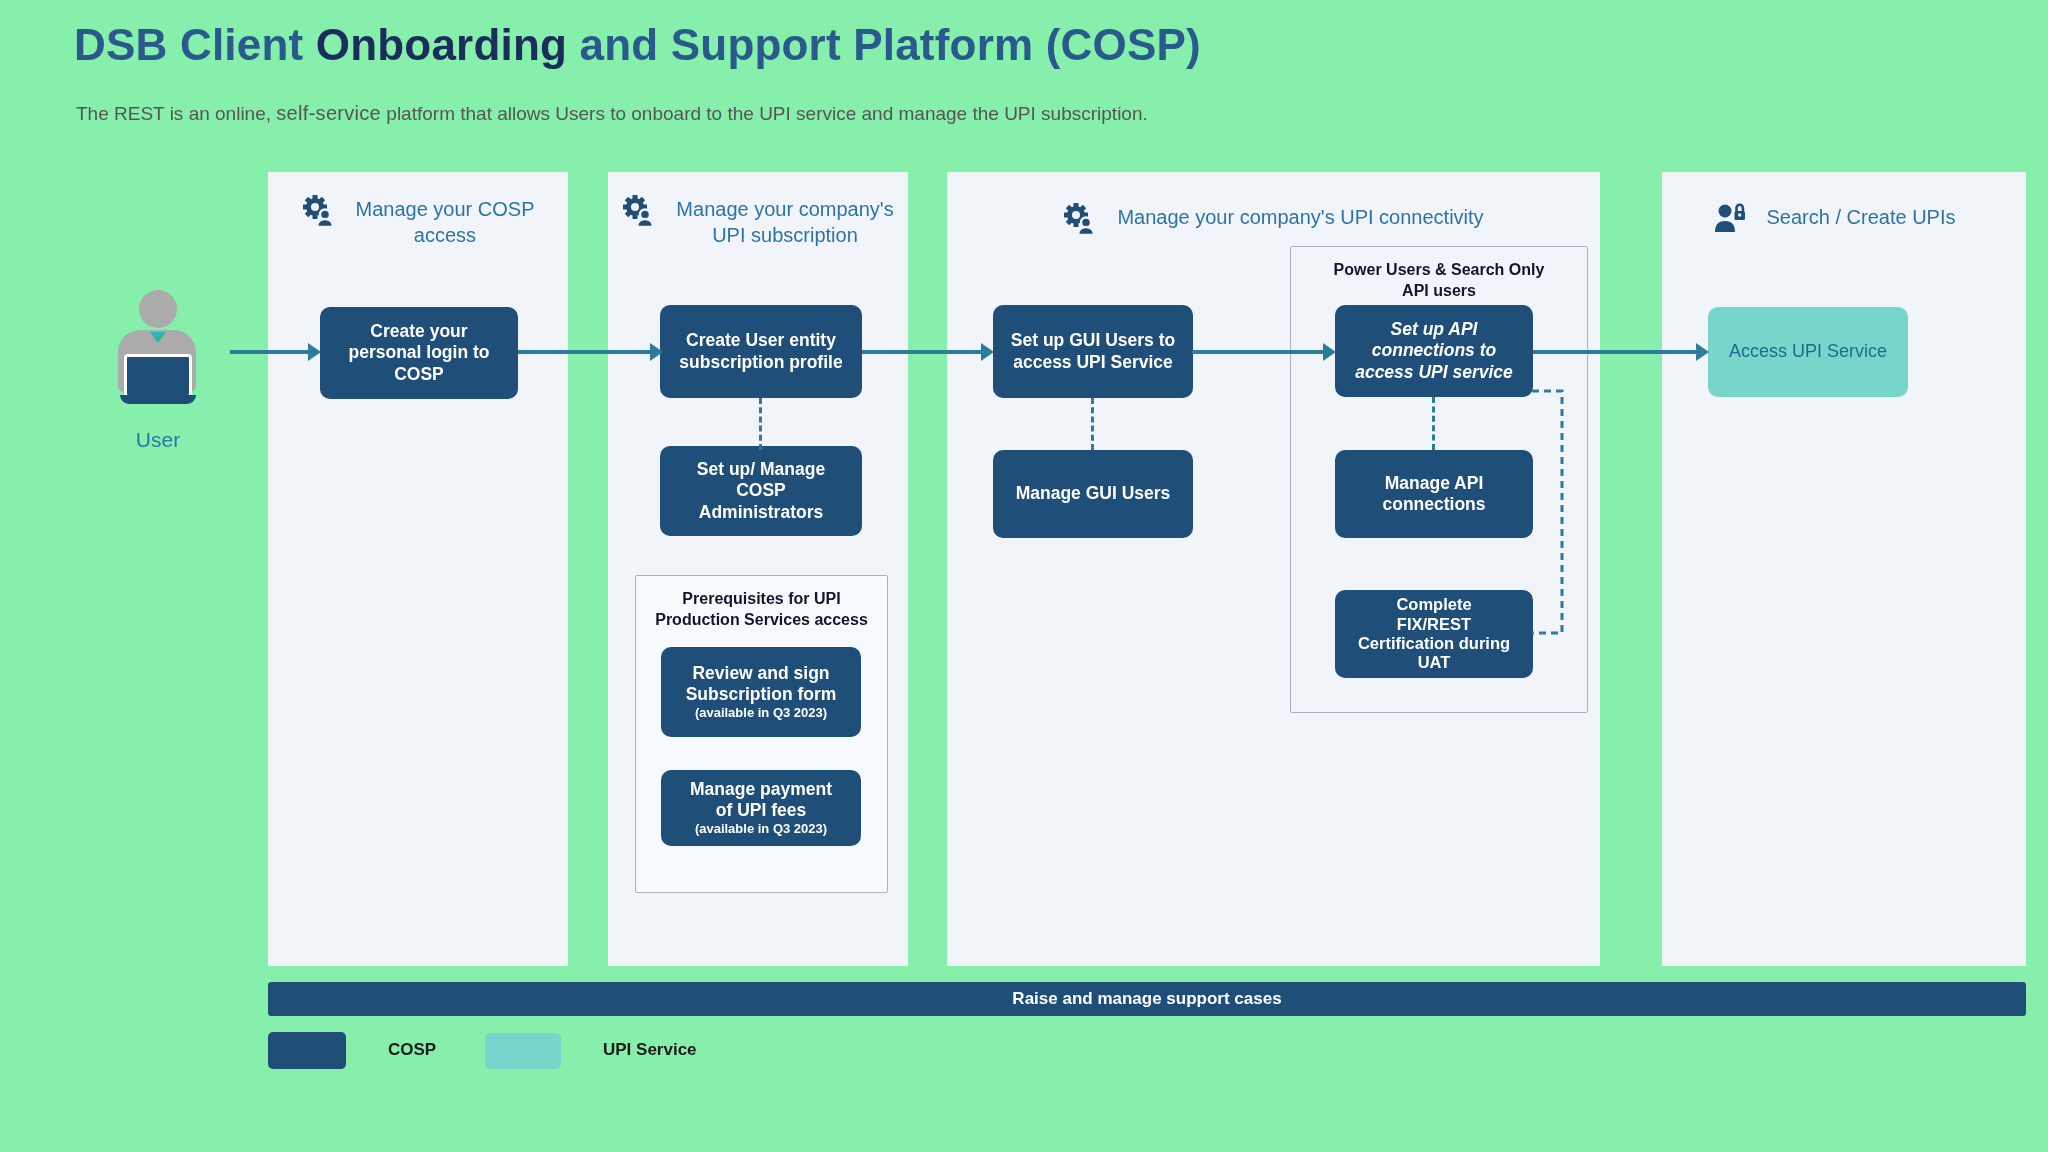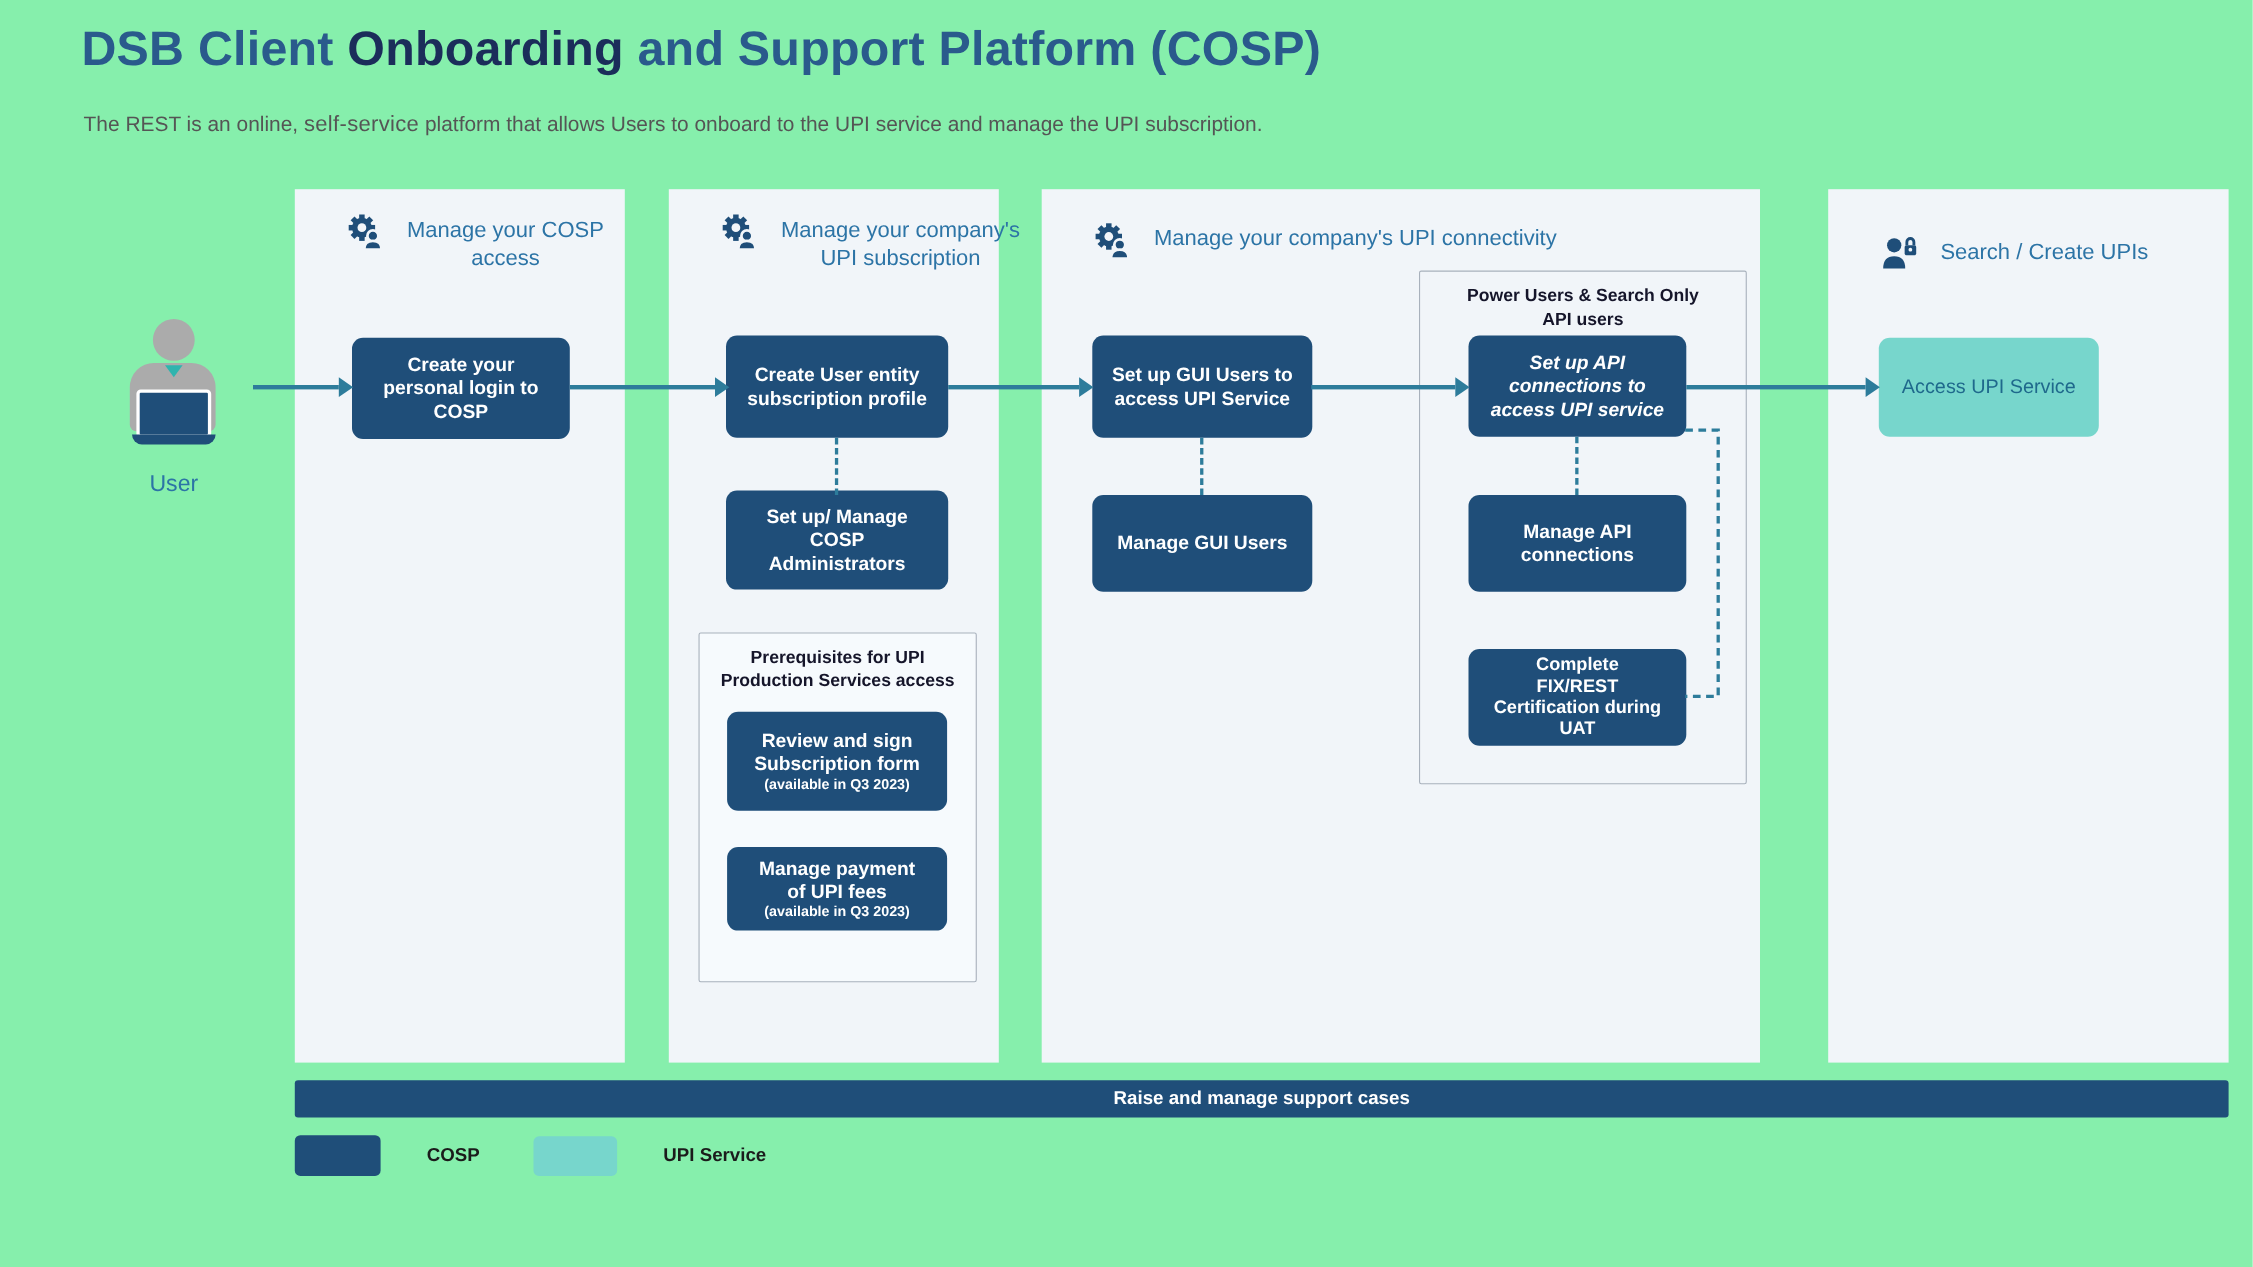--- a/index.html
+++ b/index.html
@@ -13,27 +13,27 @@
   .title-navy{color:#1B2D5A;}
   .page-subtitle{position:absolute;left:76px;top:102px;font-size:19px;color:#555555;white-space:nowrap;}
   .subtitle-hl{font-size:20px;letter-spacing:0.3px;}
   
   .panel{position:absolute;top:172px;height:794px;background:#F1F5F9;}
   .panel1{left:268px;width:300px;}
   .panel2{left:608px;width:300px;}
   .panel3{left:947px;width:653px;}
   .panel4{left:1662px;width:364px;}
   
-  .col-header{position:absolute;display:flex;justify-content:flex-start;align-items:flex-start;gap:20px;padding-left:48px;}
+  .col-header{position:absolute;display:flex;justify-content:center;align-items:flex-start;gap:20px;}
   .col-header .hicon{flex:0 0 auto;margin-top:1px;}
   .col-title{font-size:20px;font-weight:500;color:#2C74A6;line-height:1.32;white-space:pre-line;text-align:center;margin-top:4px;}
   .ch1{left:268px;top:192px;width:300px;}
   .ch2{left:608px;top:192px;width:300px;}
   .ch3{left:947px;top:200px;width:653px;}
-  .ch4{left:1662px;top:200px;width:344px;margin-top:12px;}
+  .ch4{left:1662px;top:200px;width:344px;}
   
   .user-fig{position:absolute;left:112px;top:288px;width:92px;height:125px;}
   .uf-head{position:absolute;left:27px;top:2px;width:38px;height:38px;border-radius:50%;background:#ABABAB;}
   .uf-torso{position:absolute;left:6px;top:42px;width:78px;height:62px;background:#ABABAB;border-radius:22px 22px 6px 6px;}
   .uf-tie{position:absolute;left:38px;top:44px;width:0;height:0;border-left:8px solid transparent;border-right:8px solid transparent;border-top:11px solid #2FB4AE;}
   .uf-screen{position:absolute;left:12px;top:66px;width:62px;height:38px;background:#1F4E79;border:3px solid #ffffff;border-radius:4px;}
   .uf-base{position:absolute;left:8px;top:107px;width:76px;height:9px;background:#1F4E79;border-radius:0 0 9px 9px;}
   .user-label{position:absolute;left:112px;top:428px;width:92px;text-align:center;font-size:21px;font-weight:500;color:#2C74A6;}
   
   .fbox{position:absolute;background:#1F4E79;border-radius:10px;display:flex;flex-direction:column;align-items:center;justify-content:center;text-align:center;padding:4px 6px;box-sizing:border-box;}

